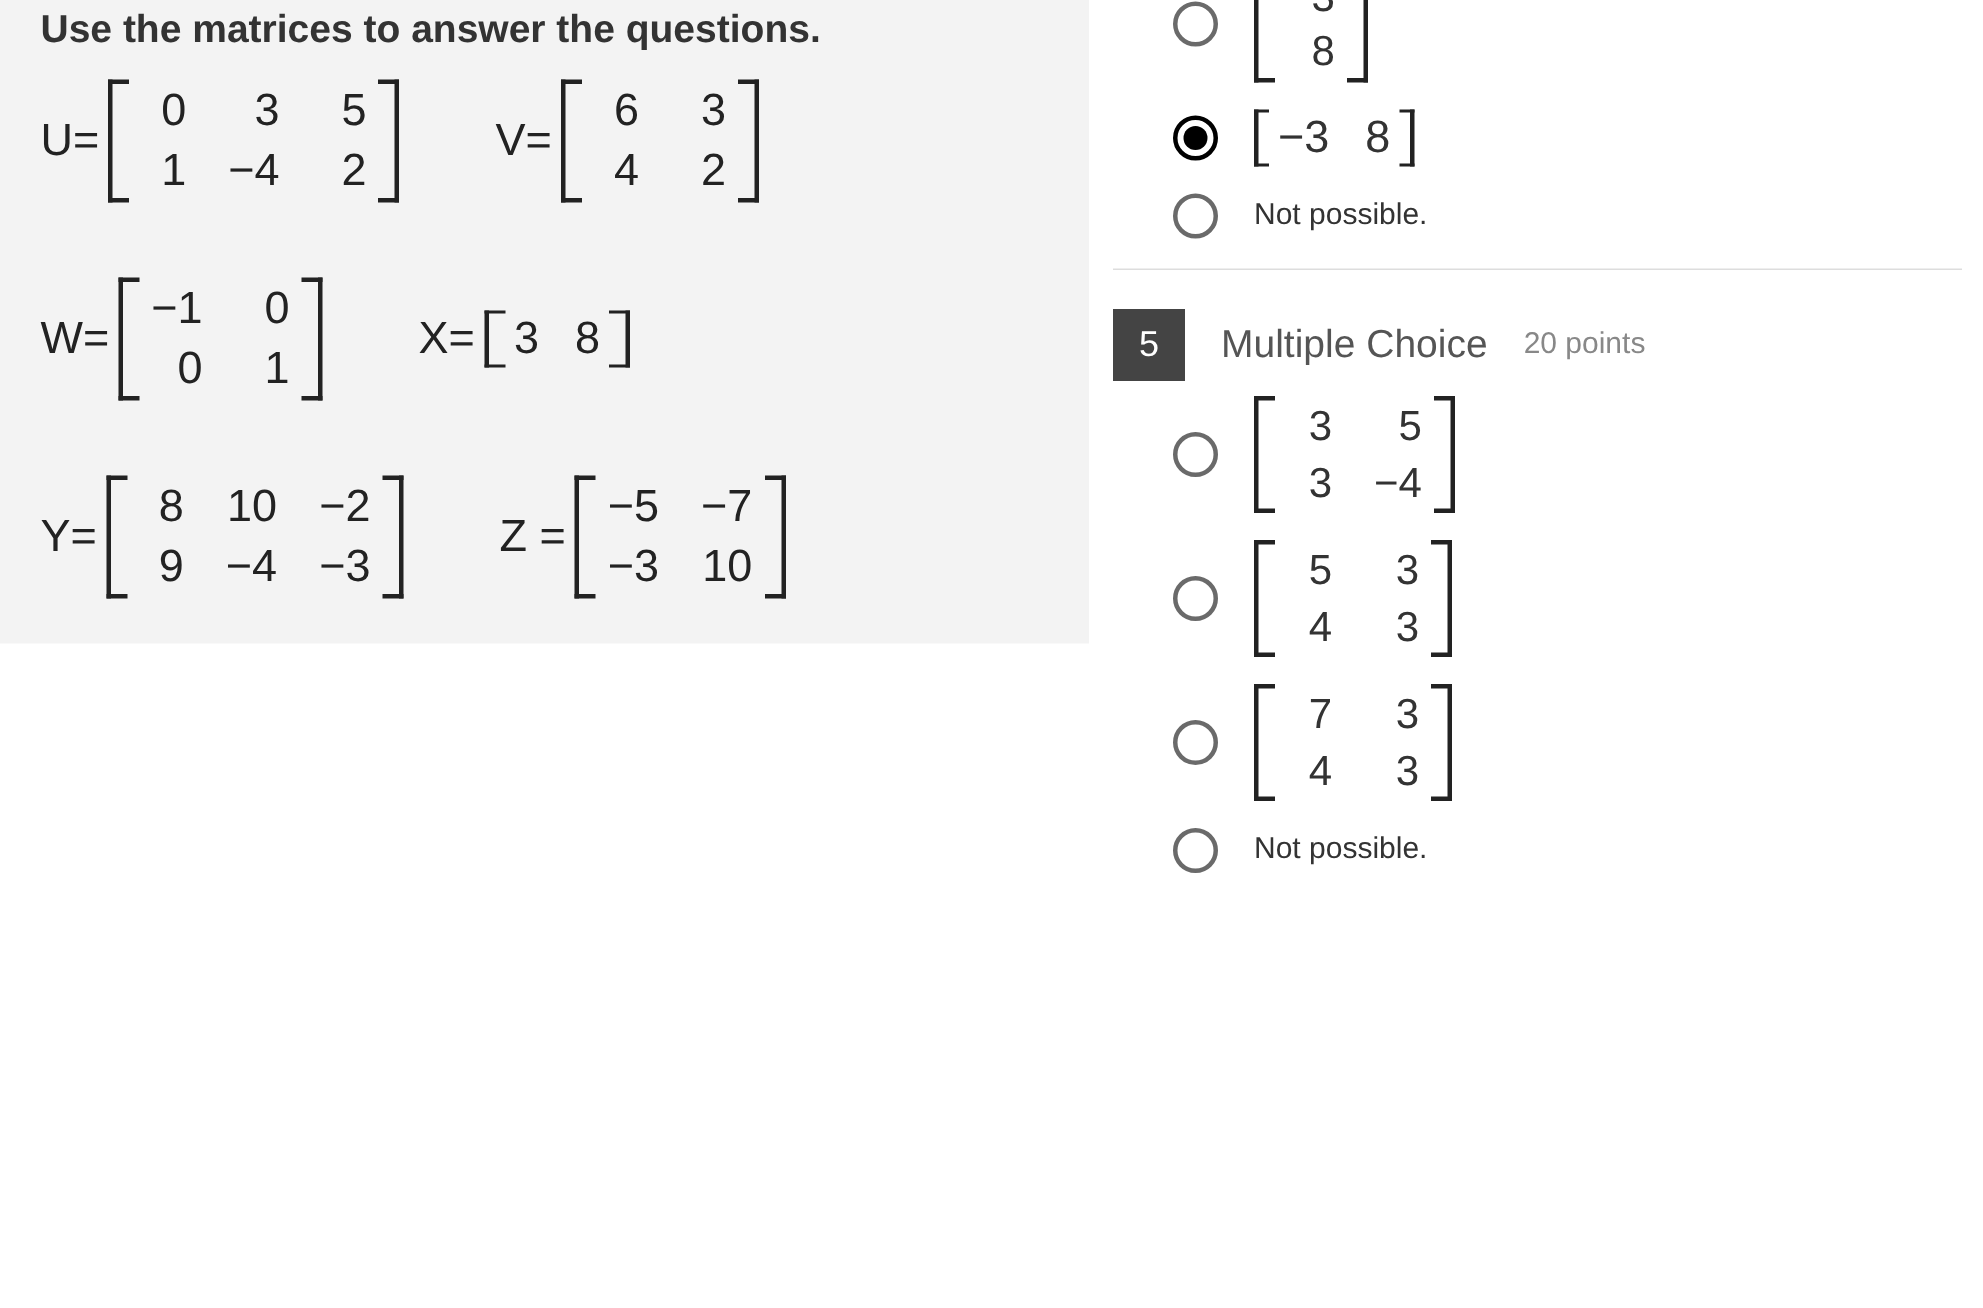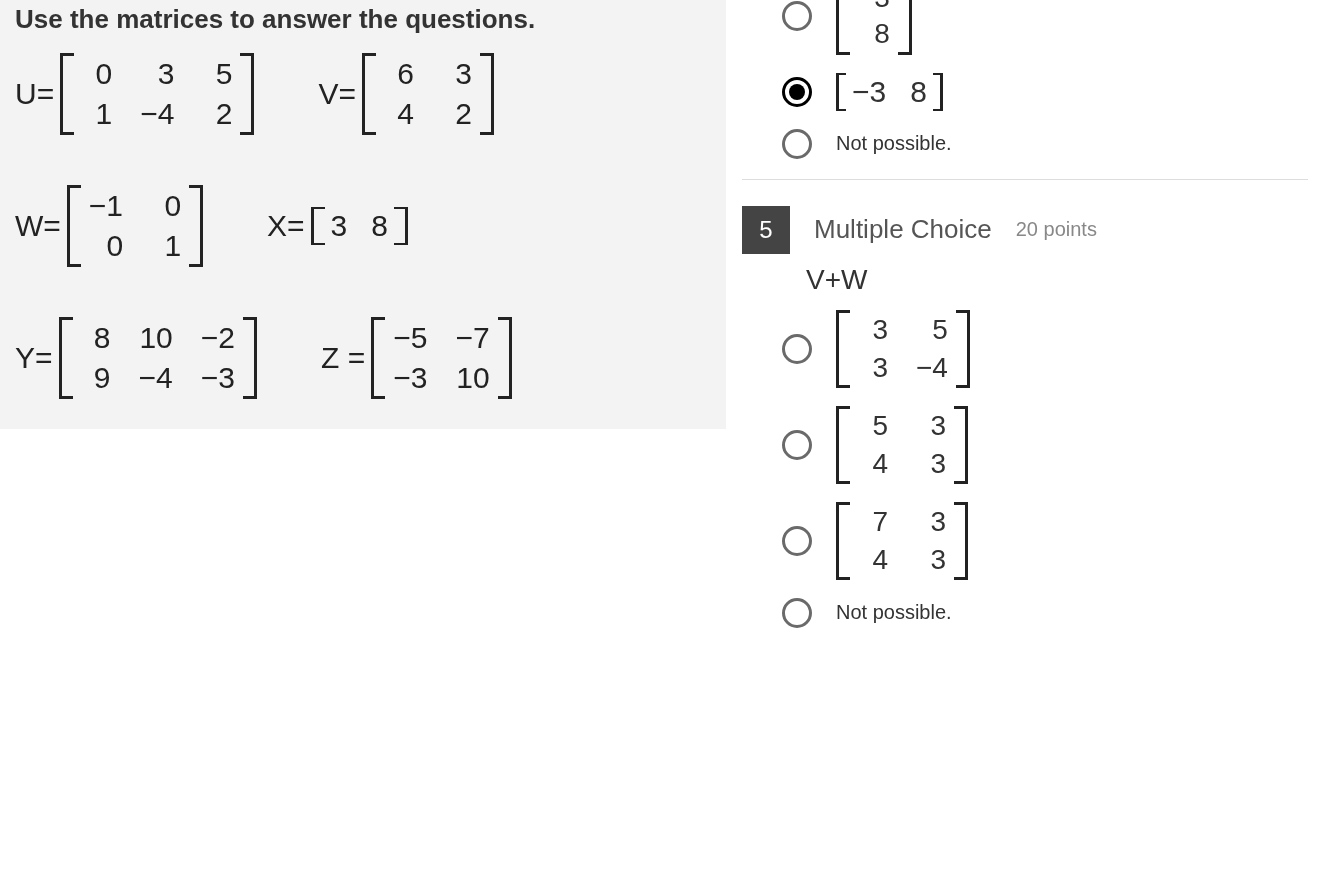--- a/index.html
+++ b/index.html
@@ -12,21 +12,21 @@
     overflow: hidden;
     background: #fff;
     position: relative;
   }
   .left-pane {
     position: absolute;
     left: 0;
     top: 0;
     width: 726px;
     background: #f3f3f3;
-    padding: 0 12px 30px 15px;
+    padding: 0 12px 30px 27px;
   }
   .instruction {
     font-size: 26px;
     font-weight: 600;
     color: #333;
     margin: 4px 0 18px 0;
   }
   .matrix-rows { display: flex; flex-direction: column; gap: 50px; }
   .matrix-row { display: flex; gap: 64px; align-items: center; }
   .matrix-block { display: flex; align-items: center; font-size: 30px; color: #222; }
@@ -202,21 +202,20 @@
   </div>
 
   <div class="divider"></div>
 
   <div>
     <div class="q-header">
       <div class="q-num">5</div>
       <div class="q-type">Multiple Choice</div>
       <div class="q-points">20 points</div>
     </div>
-    <div class="q-prompt">V+W</div>
 
     <div class="choice-row">
       <div class="radio"></div>
       <div class="choice-label">
         <span class="bracket-left"></span>
         <div class="mat-grid" style="grid-template-columns:repeat(2,auto);">
           <span class="cell">3</span>
           <span class="cell">5</span>
           <span class="cell">3</span>
           <span class="cell">−4</span>

